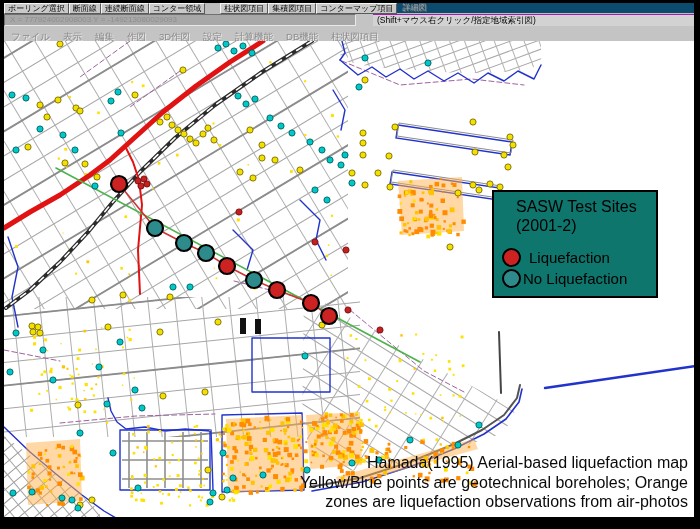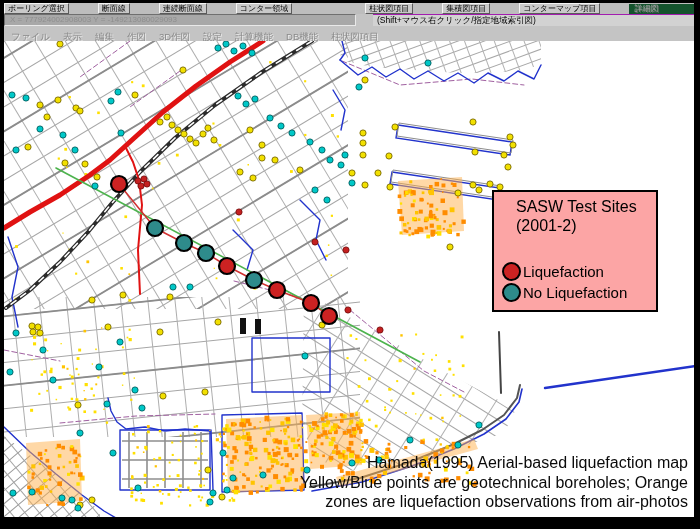--- a/index.html
+++ b/index.html
@@ -1,39 +1,39 @@
 <!DOCTYPE html>
 <html><head>
 <meta charset="utf-8">
 <style>
   html,body{margin:0;padding:0;background:#333;}
   .frame{position:relative;width:700px;height:529px;background:#000;overflow:hidden;
          font-family:"Liberation Sans","DejaVu Sans",sans-serif;}
   .bar{position:absolute;left:4px;width:690px;box-sizing:border-box;}
-  .row1{top:3px;height:11px;background:#bdbdbd;display:flex;align-items:flex-end;gap:29px;}
+  .row1{top:3px;height:11px;background:#bdbdbd;display:flex;align-items:flex-start;}
   .tb-btn{font-size:8px;line-height:9px;padding:0 3px;background:#c9c9c9;color:#000;
           border:1px solid;border-color:#f4f4f4 #5a5a5a #5a5a5a #f4f4f4;white-space:nowrap;cursor:default;}
   .tb-gap{width:15px;}
-  .tb-rest{flex:1;background:#14532d;color:#a9a9a9;font-size:8px;line-height:10px;padding:0 5px;
+  .tb-rest{flex:1;background:#0c4a6e;color:#a9a9a9;font-size:8px;line-height:10px;padding:0 5px;
            text-shadow:1px 1px 0 #6e6e6e;white-space:nowrap;overflow:hidden;}
   .row2{top:14px;height:12px;background:#c4c4c4;display:flex;align-items:stretch;gap:17px;}
   .status-left{width:352px;box-sizing:border-box;background:#a8a8a8;color:#8e8e8e;font-size:8px;line-height:10px;
                padding:0 5px;border:1px solid;border-color:#6f6f6f #e9e9e9 #e9e9e9 #6f6f6f;white-space:nowrap;overflow:hidden;}
   .status-right{flex:1;background:#d2d2d2;color:#000;font-size:8.5px;line-height:11px;padding:0 4px;
                 border-top:1px solid #a21caf;white-space:nowrap;overflow:hidden;}
   .row3{top:26px;height:24px;background:#c4c4c4;border-bottom:2px solid #000;display:flex;gap:13px;
         padding-left:7px;align-items:center;}
   .menu-item{font-size:9.5px;color:#8b8b8b;text-shadow:1px 1px 0 #ececec;white-space:nowrap;cursor:default;}
   .map{position:absolute;left:4px;top:41px;width:690px;height:476px;background:#fff;}
   .map svg{position:absolute;left:0;top:0;}
-  .legend{position:absolute;left:488px;top:149px;width:166px;box-sizing:border-box;background:#fca5a5;
+  .legend{position:absolute;left:488px;top:149px;width:166px;box-sizing:border-box;background:#0f766e;
           border:2px solid #000;padding:5px 4px 8px 8px;}
   .legend-title{font-size:16px;line-height:19px;color:#000;padding-left:14px;}
   .legend-item{display:flex;align-items:center;font-size:15px;color:#000;margin-top:2px;}
-  .legend-item.first{margin-top:27px;}
+  .legend-item.first{margin-top:13px;gap:6px;}
   .legend-swatch{width:15px;height:15px;border-radius:50%;border:2px solid #000;margin-right:2px;flex:0 0 auto;}
   .captions{position:absolute;right:6px;top:412px;text-align:right;font-size:16px;line-height:19.5px;color:#0a0a0a;}
 </style>
 </head>
 <body>
 
 <div class="frame">
 
   <div class="bar row1" id="toolbar-row">
       <div class="tb-btn">ボーリング選択</div>

